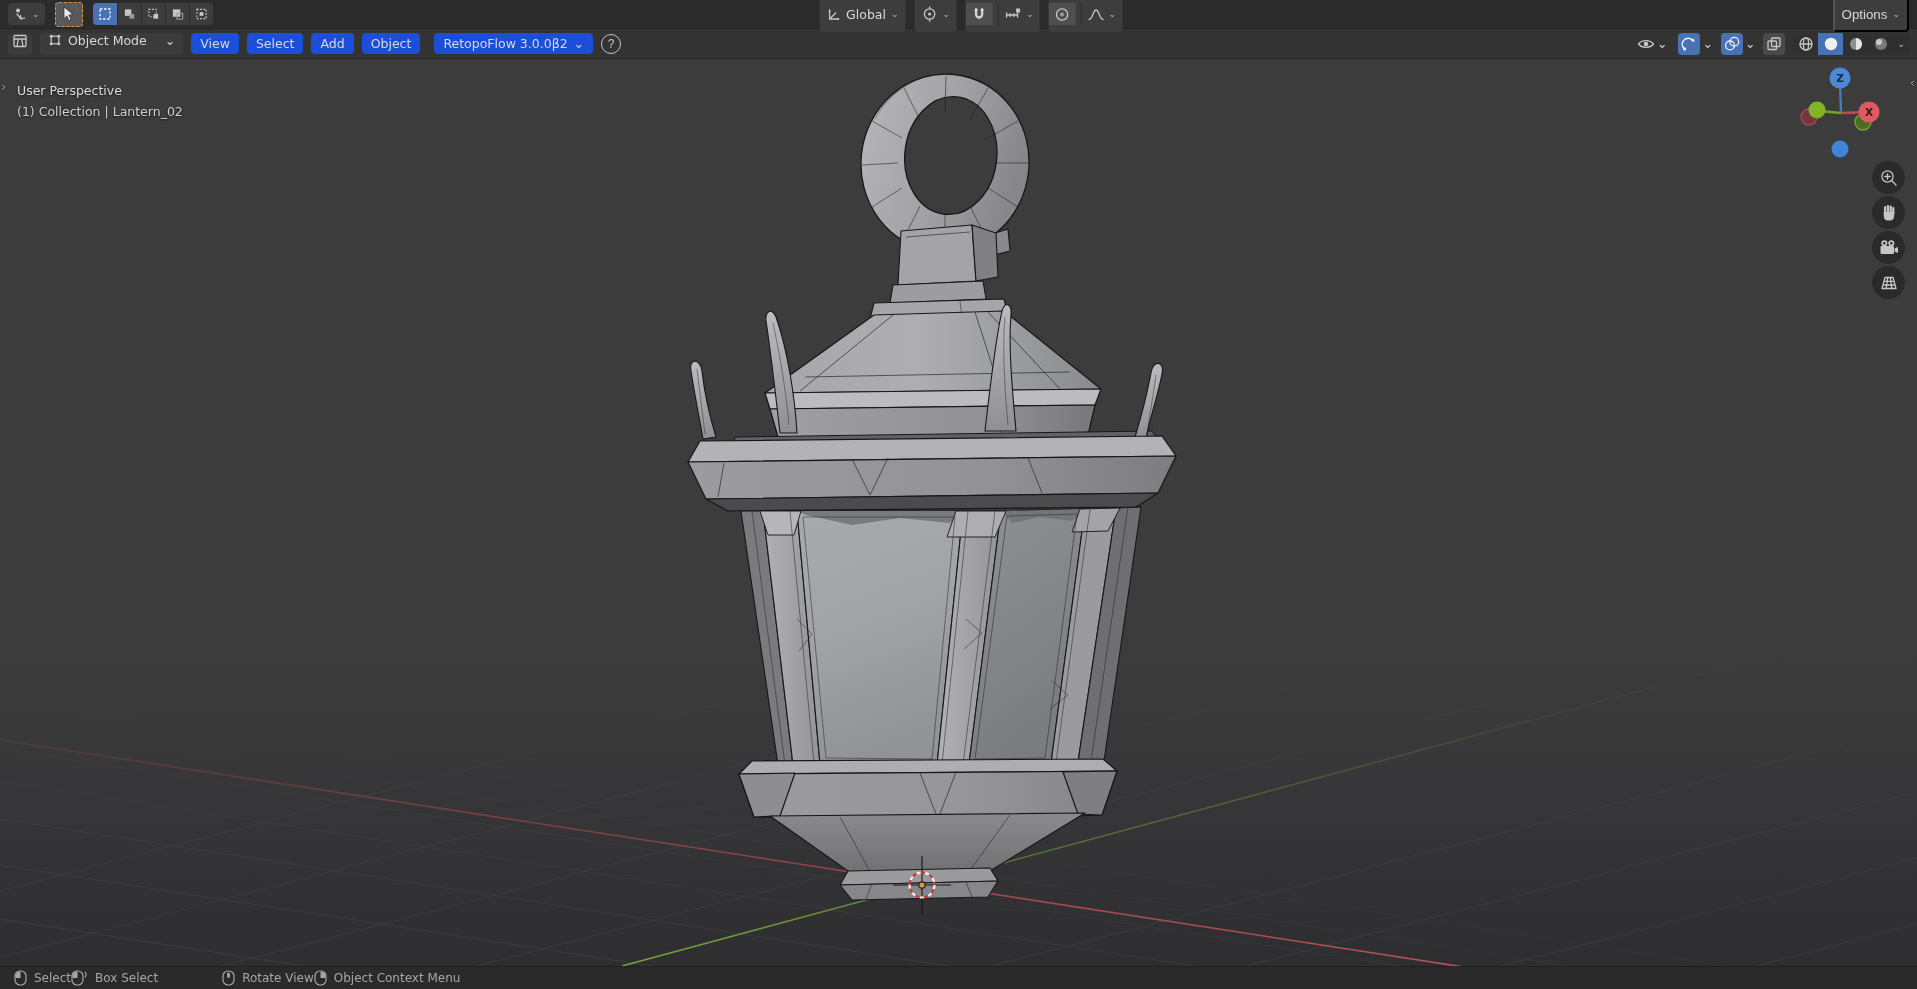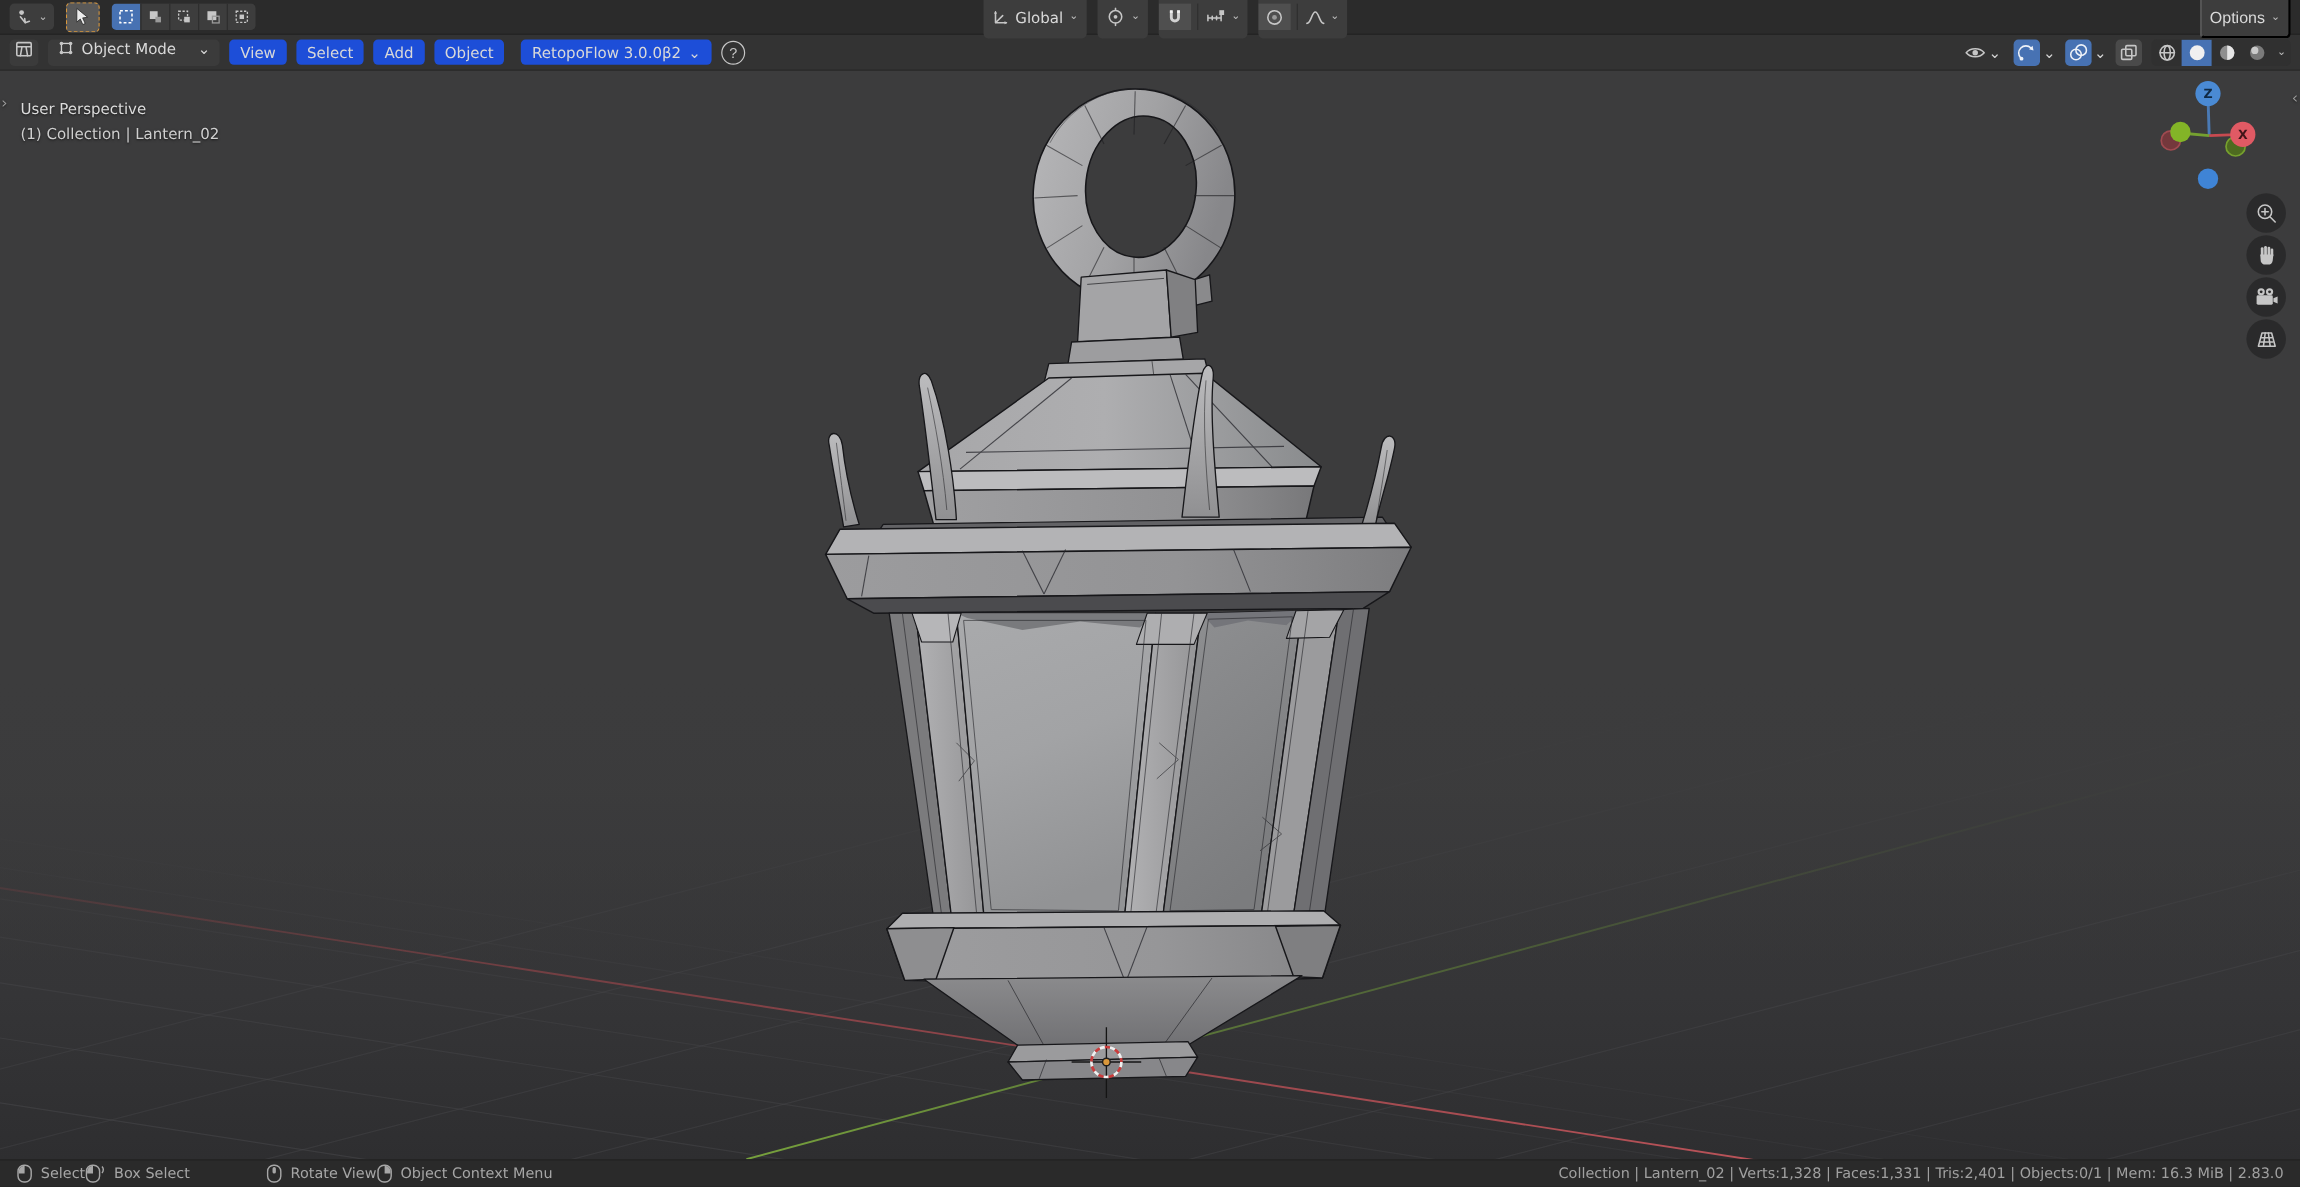--- a/index.html
+++ b/index.html
@@ -649,16 +649,15 @@
       <span class="hint h4">
         <span>
           <svg width="13" height="16" viewBox="0 0 13 16">
               <rect x="1" y="1" width="11" height="14" rx="5" fill="none" stroke="#a6a6a6" stroke-width="1.2"></rect>
               <path d="M6.5,1.4 A5,5 0 0 1 11.4,6 L11.4,8 L6.5,8 Z" fill="#a6a6a6"></path>
             </svg>
         </span>
         <span>Object Context Menu</span>
       </span>
     </div>
-    <div class="sb-right">Collection | Lantern_02 | Verts:1,328 | Faces:1,331 | Tris:2,401 | Objects:0/1 | Mem: 16.3 MiB | 2.83.0</div>
   </div>
 
 </div>
 
 </body></html>

